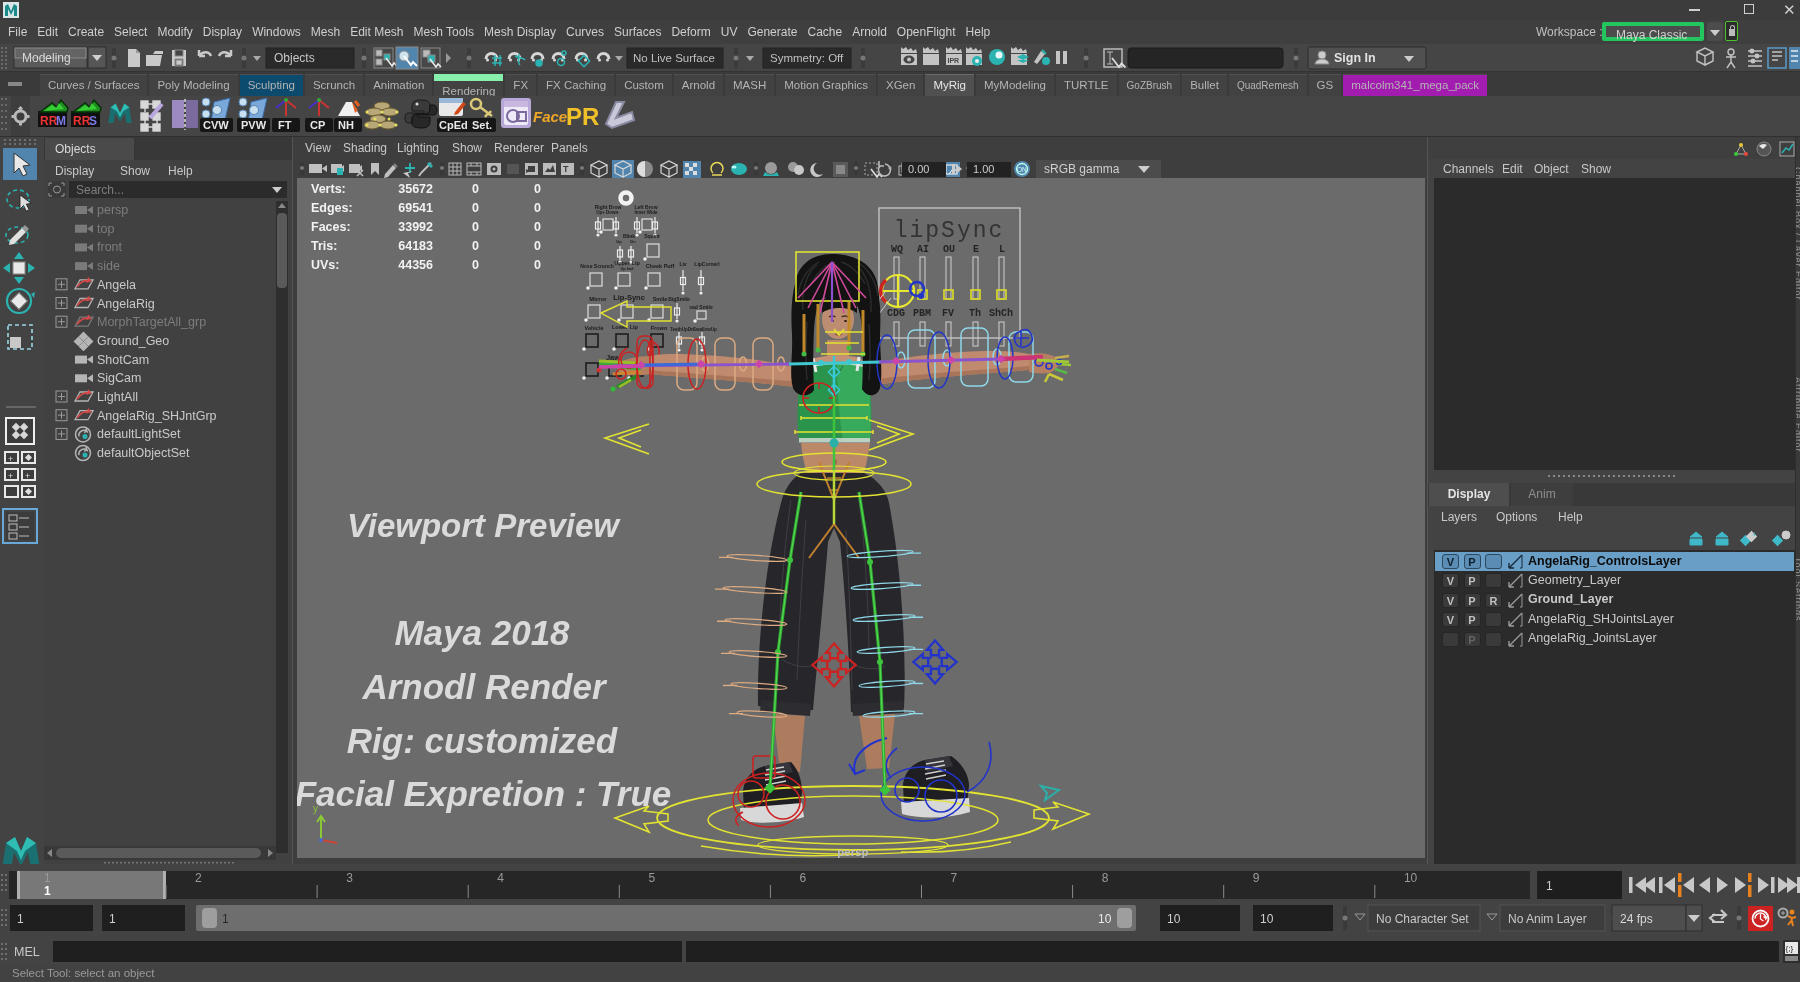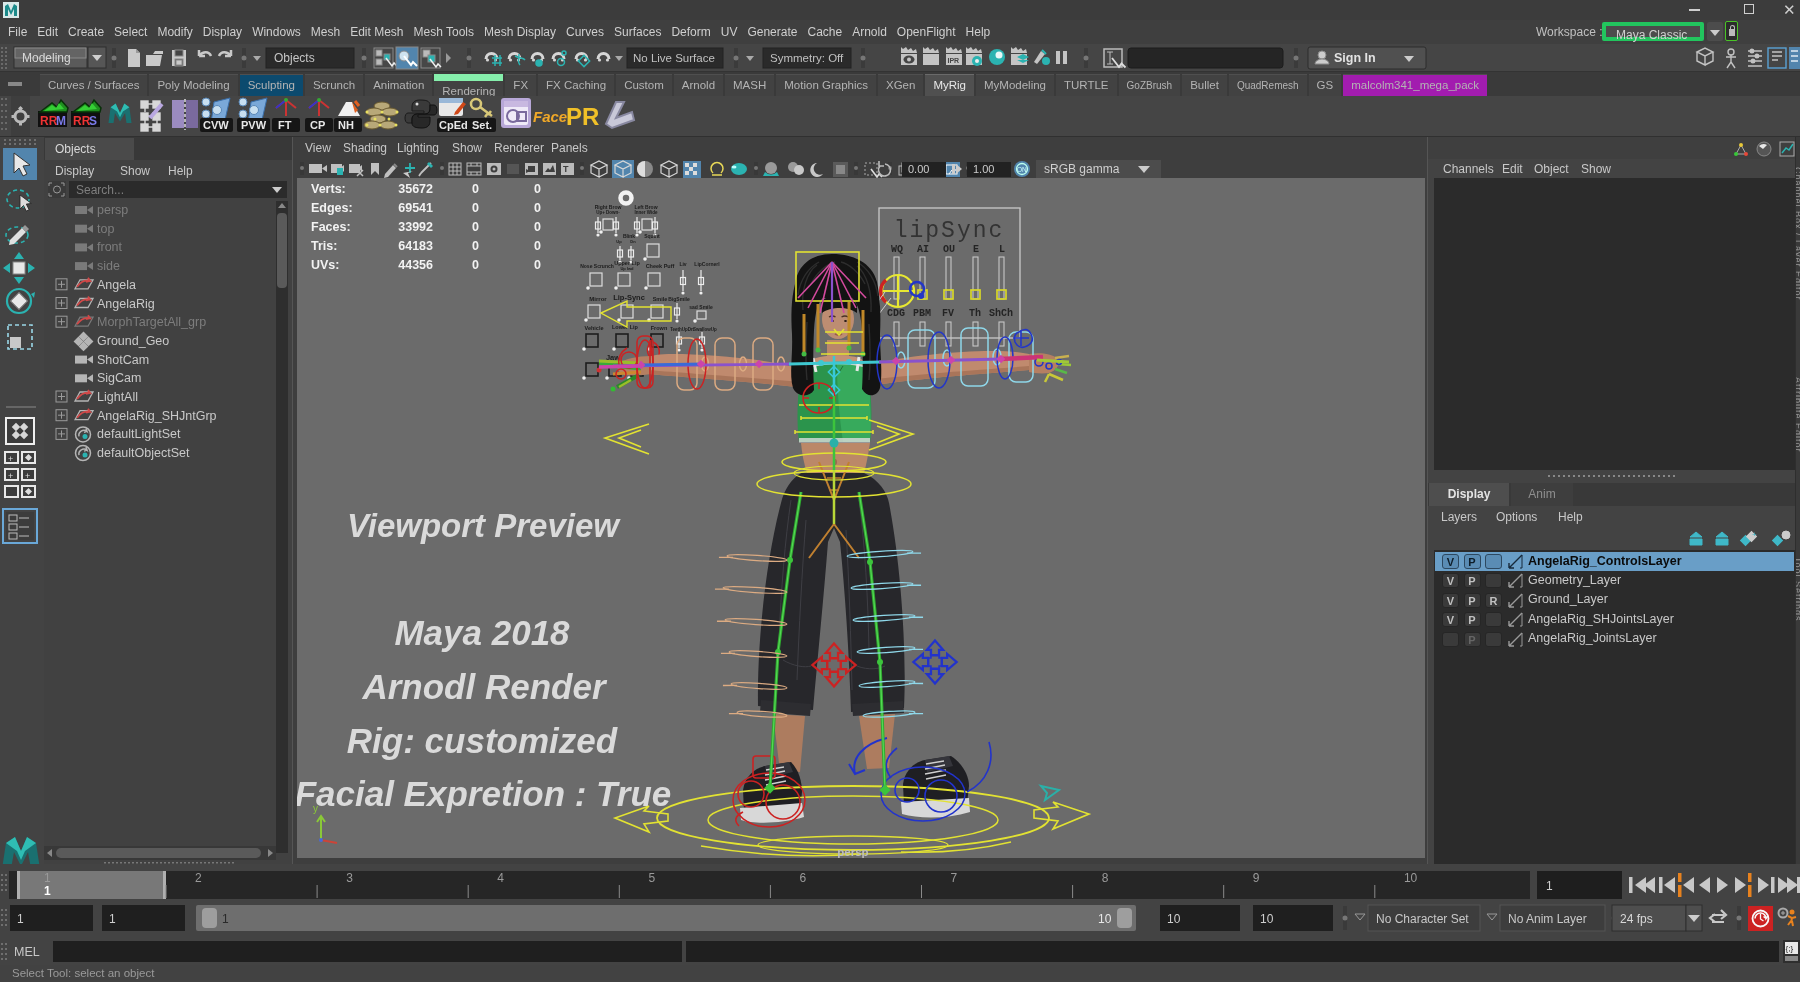--- a/index.html
+++ b/index.html
@@ -1224,21 +1224,21 @@
         <div class="a" style="left:93px;top:1.5px;color:#c9c9c9;font-size:12.5px;font-weight:normal">Geometry_Layer</div>
       </div>
       <div class="a" style="left:1px;top:40.8px;width:359px;height:19px;background:transparent">
         <div class="a" style="left:7px;top:2px;width:17px;height:15px;background:#3a3a3a;border:1px solid #262626;border-radius:3px;color:#c0c0c0;font-size:11px;font-weight:bold;text-align:center;line-height:14px">V</div>
         <div class="a" style="left:28.5px;top:2px;width:17px;height:15px;background:#3a3a3a;border:1px solid #262626;border-radius:3px;color:#c0c0c0;font-size:11px;font-weight:bold;text-align:center;line-height:14px">P</div>
         <div class="a" style="left:50px;top:2px;width:17px;height:15px;background:#3a3a3a;border:1px solid #262626;border-radius:3px;color:#c0c0c0;font-size:11px;font-weight:bold;text-align:center;line-height:14px">R</div>
         <svg class="a" style="left:72px;top:1px" width="18" height="17">
           <path d="M2 15 L15 2 M2 15 L2 10 M2 15 L7 15" stroke="#9a9a9a" stroke-width="1.4" fill="none"></path>
           <path d="M15 2 v13 h-2" stroke="#9a9a9a" fill="none"></path>
         </svg>
-        <div class="a" style="left:93px;top:1.5px;color:#c9c9c9;font-size:12.5px;font-weight:normal">Ground_Layer</div>
+        <div class="a" style="left:93px;top:1.5px;color:#c9c9c9;font-size:12.5px;font-weight:bold">Ground_Layer</div>
       </div>
       <div class="a" style="left:1px;top:60.199999999999996px;width:359px;height:19px;background:transparent">
         <div class="a" style="left:7px;top:2px;width:17px;height:15px;background:#3a3a3a;border:1px solid #262626;border-radius:3px;color:#c0c0c0;font-size:11px;font-weight:bold;text-align:center;line-height:14px">V</div>
         <div class="a" style="left:28.5px;top:2px;width:17px;height:15px;background:#3a3a3a;border:1px solid #262626;border-radius:3px;color:#c0c0c0;font-size:11px;font-weight:bold;text-align:center;line-height:14px">P</div>
         <div class="a" style="left:50px;top:2px;width:17px;height:15px;background:#3a3a3a;border:1px solid #262626;border-radius:3px;color:#c0c0c0;font-size:11px;font-weight:bold;text-align:center;line-height:14px"></div>
         <svg class="a" style="left:72px;top:1px" width="18" height="17">
           <path d="M2 15 L15 2 M2 15 L2 10 M2 15 L7 15" stroke="#9a9a9a" stroke-width="1.4" fill="none"></path>
           <path d="M15 2 v13 h-2" stroke="#9a9a9a" fill="none"></path>
         </svg>
         <div class="a" style="left:93px;top:1.5px;color:#c9c9c9;font-size:12.5px;font-weight:normal">AngelaRig_SHJointsLayer</div>

